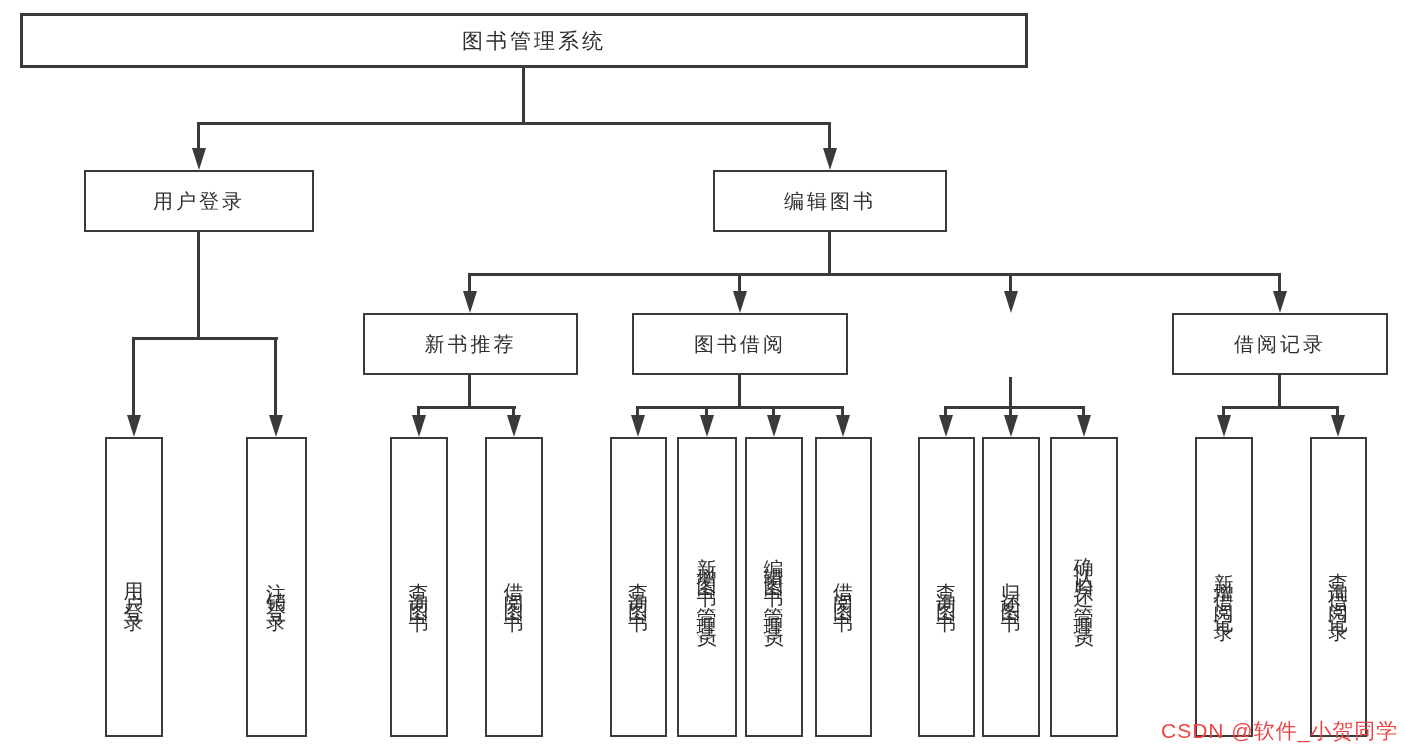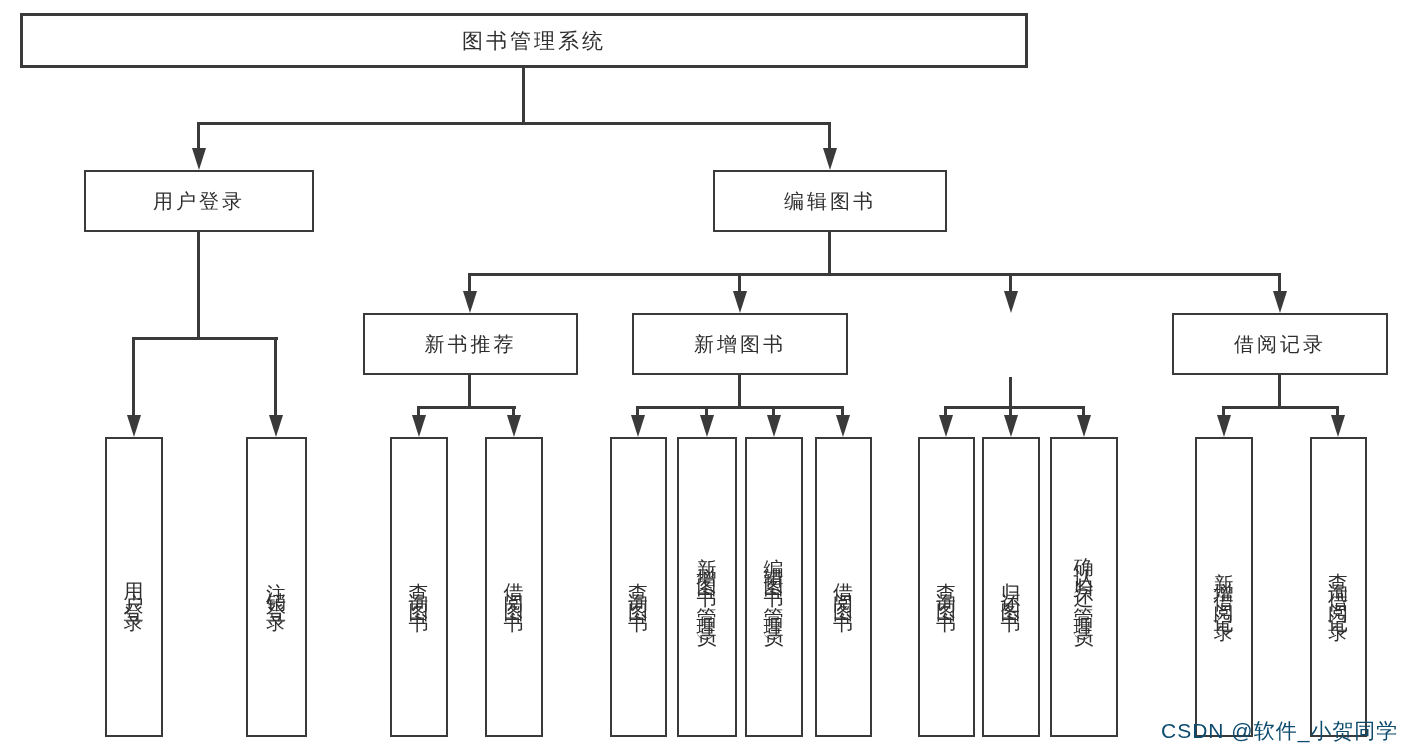--- a/index.html
+++ b/index.html
@@ -22,21 +22,21 @@
   .line{position:absolute;background:#3a3a3a;z-index:1;}
   .vline{width:3px;}
   .hline{height:3px;}
   .arrow{
     position:absolute;width:0;height:0;z-index:1;
     border-left:7px solid transparent;border-right:7px solid transparent;
     border-top:22px solid #3a3a3a;
   }
   .watermark{
     position:absolute;left:1161px;top:717px;z-index:10;
-    font-size:21px;letter-spacing:1px;color:#0c4a6e;white-space:nowrap;
+    font-size:21px;letter-spacing:1px;color:#ef4444;white-space:nowrap;
   }
 </style>
 </head>
 <body>
 
 <div id="canvas">
 
   <div class="box root" style="left:20px;top:13px;width:1008px;height:55px;">
     <span class="hlabel">图书管理系统</span>
   </div>
@@ -70,21 +70,21 @@
   <div class="arrow" style="left:733px;top:291px;"></div>
   <div class="line vline" style="left:1009px;top:273px;height:22px;"></div>
   <div class="arrow" style="left:1004px;top:291px;"></div>
   <div class="line vline" style="left:1278px;top:273px;height:22px;"></div>
   <div class="arrow" style="left:1273px;top:291px;"></div>
 
   <div class="box" style="left:363px;top:313px;width:215px;height:62px;font-family:Liberation Mono, monospace;">
     <span class="hlabel">新书推荐</span>
   </div>
   <div class="box" style="left:632px;top:313px;width:216px;height:62px;">
-    <span class="hlabel">新增图书</span>
+    <span class="hlabel">图书借阅</span>
   </div>
   <div class="box" style="left:1172px;top:313px;width:216px;height:62px;">
     <span class="hlabel">借阅记录</span>
   </div>
 
   <div class="line vline" style="left:468px;top:375px;height:34px;"></div>
   <div class="line hline" style="left:417px;top:406px;width:99px;"></div>
   <div class="line vline" style="left:417px;top:406px;height:13px;"></div>
   <div class="arrow" style="left:412px;top:415px;"></div>
   <div class="line vline" style="left:512px;top:406px;height:13px;"></div>

